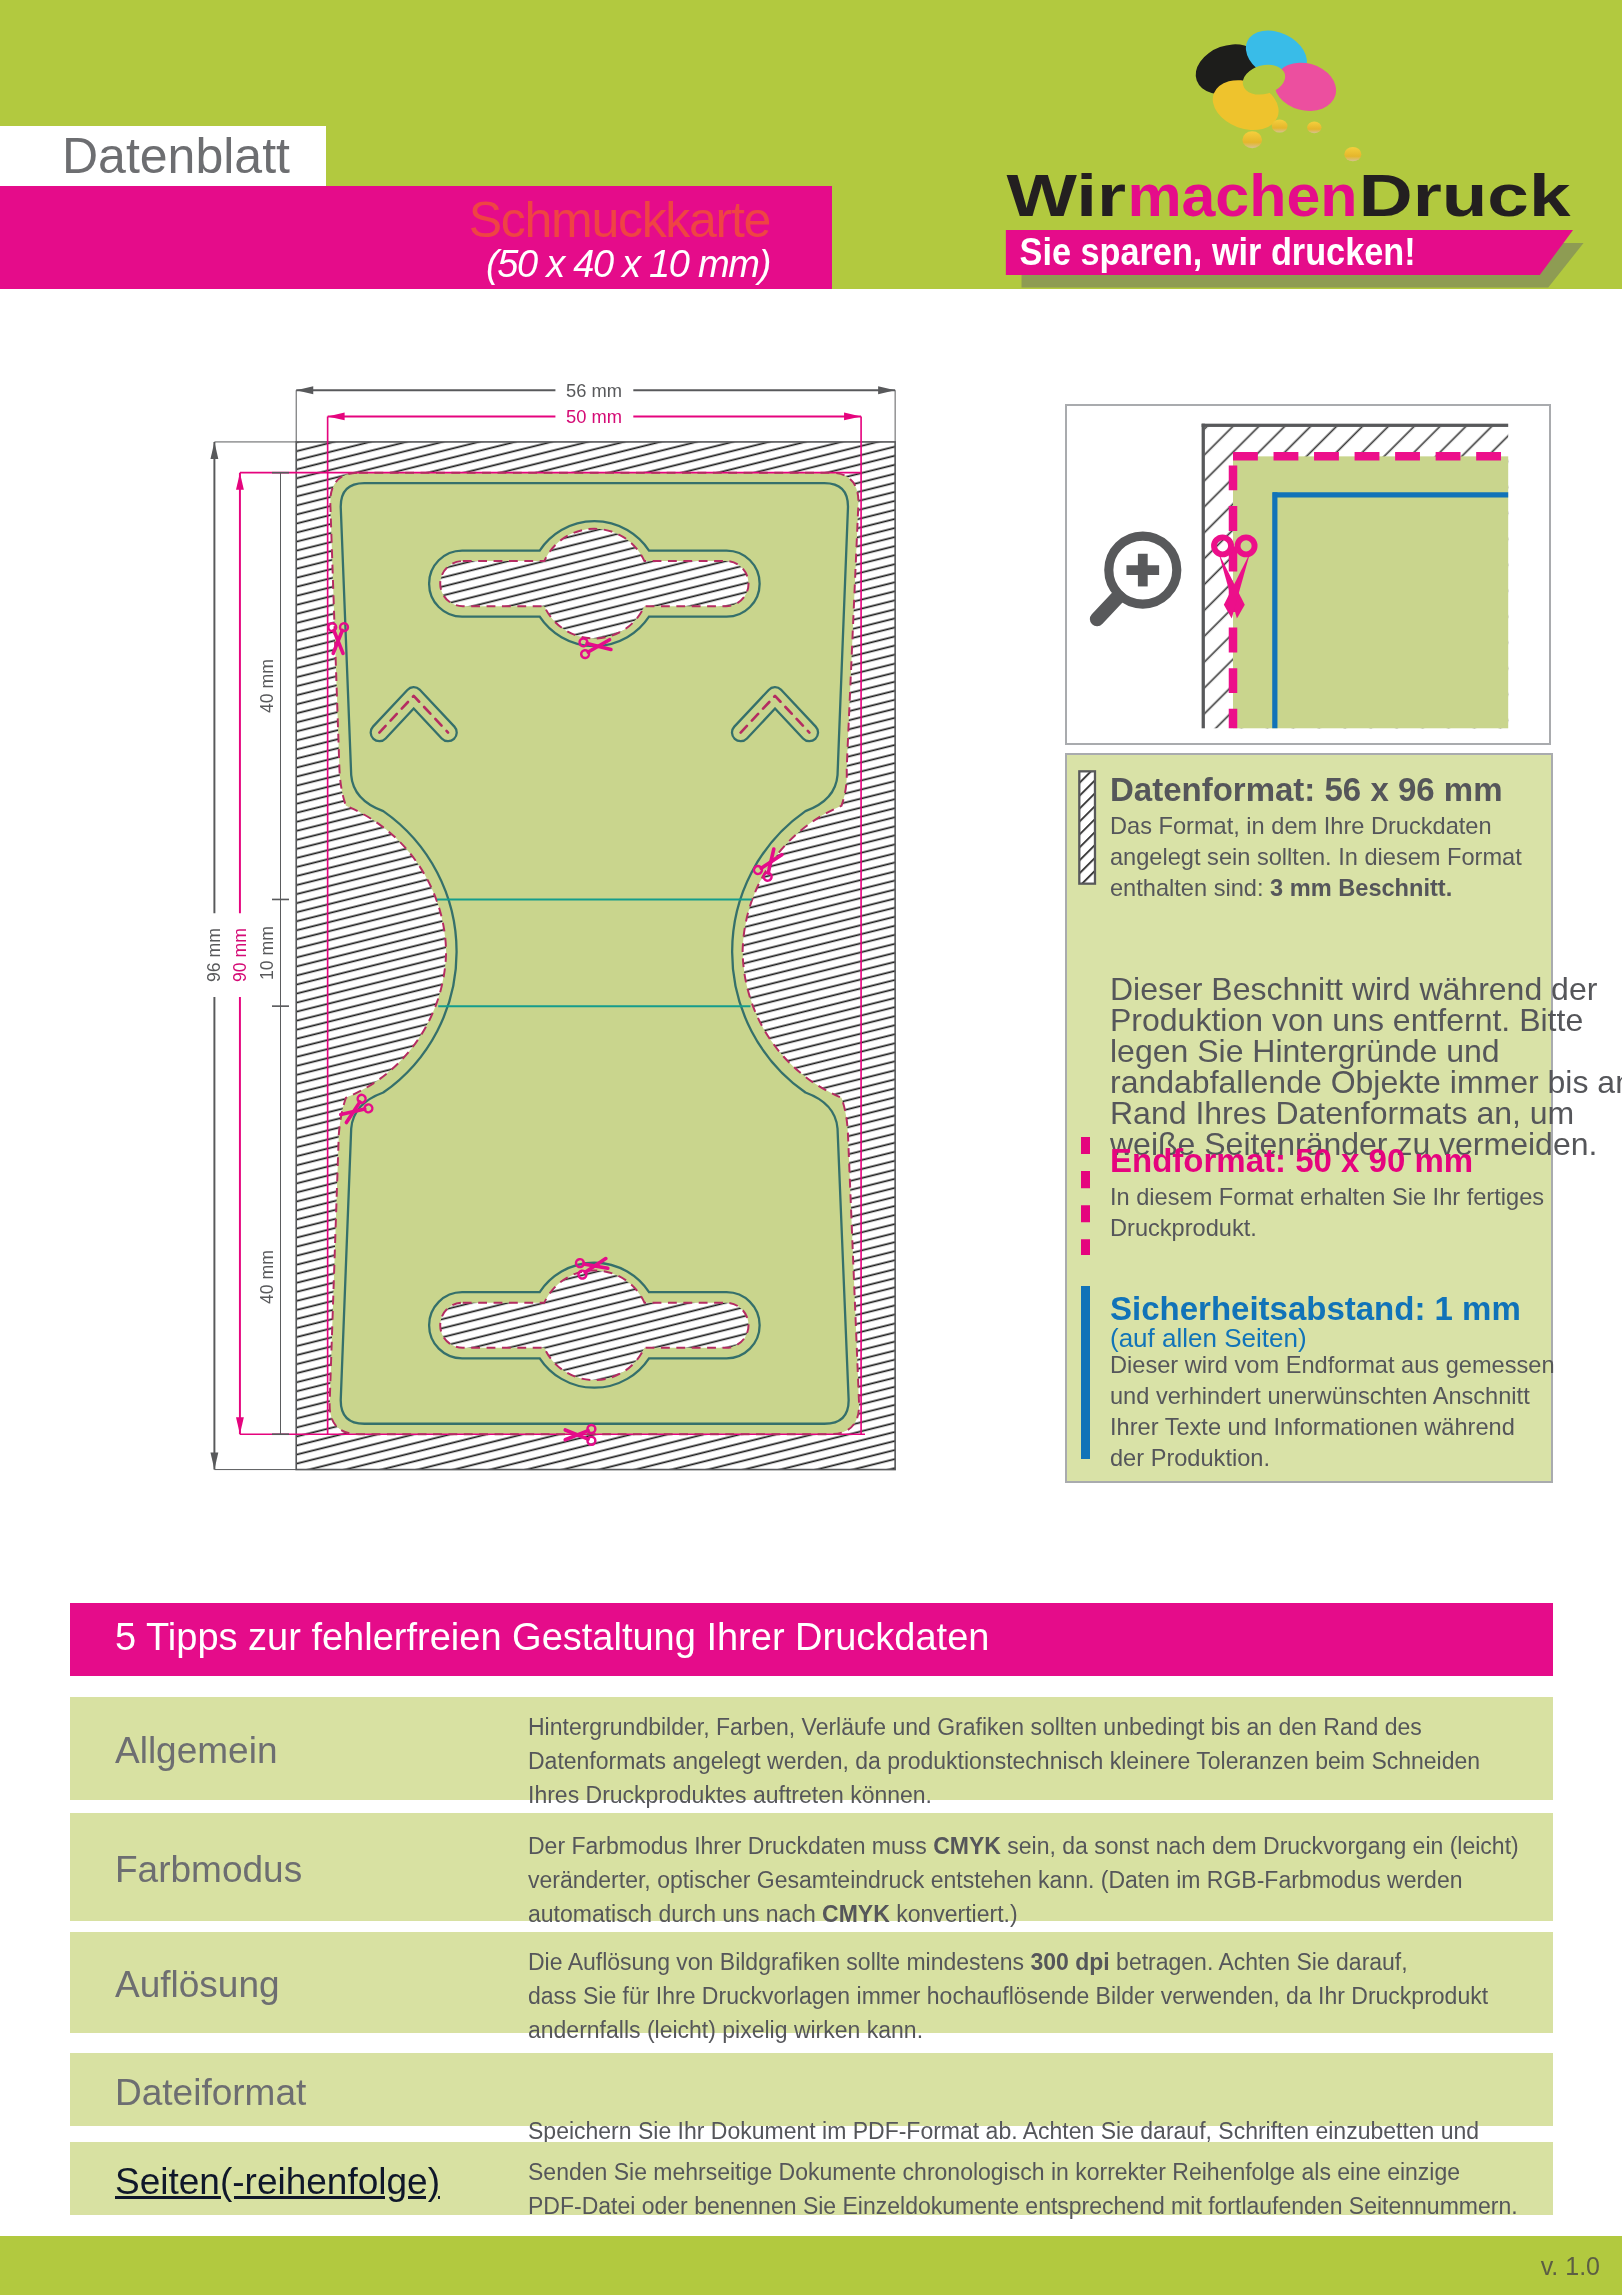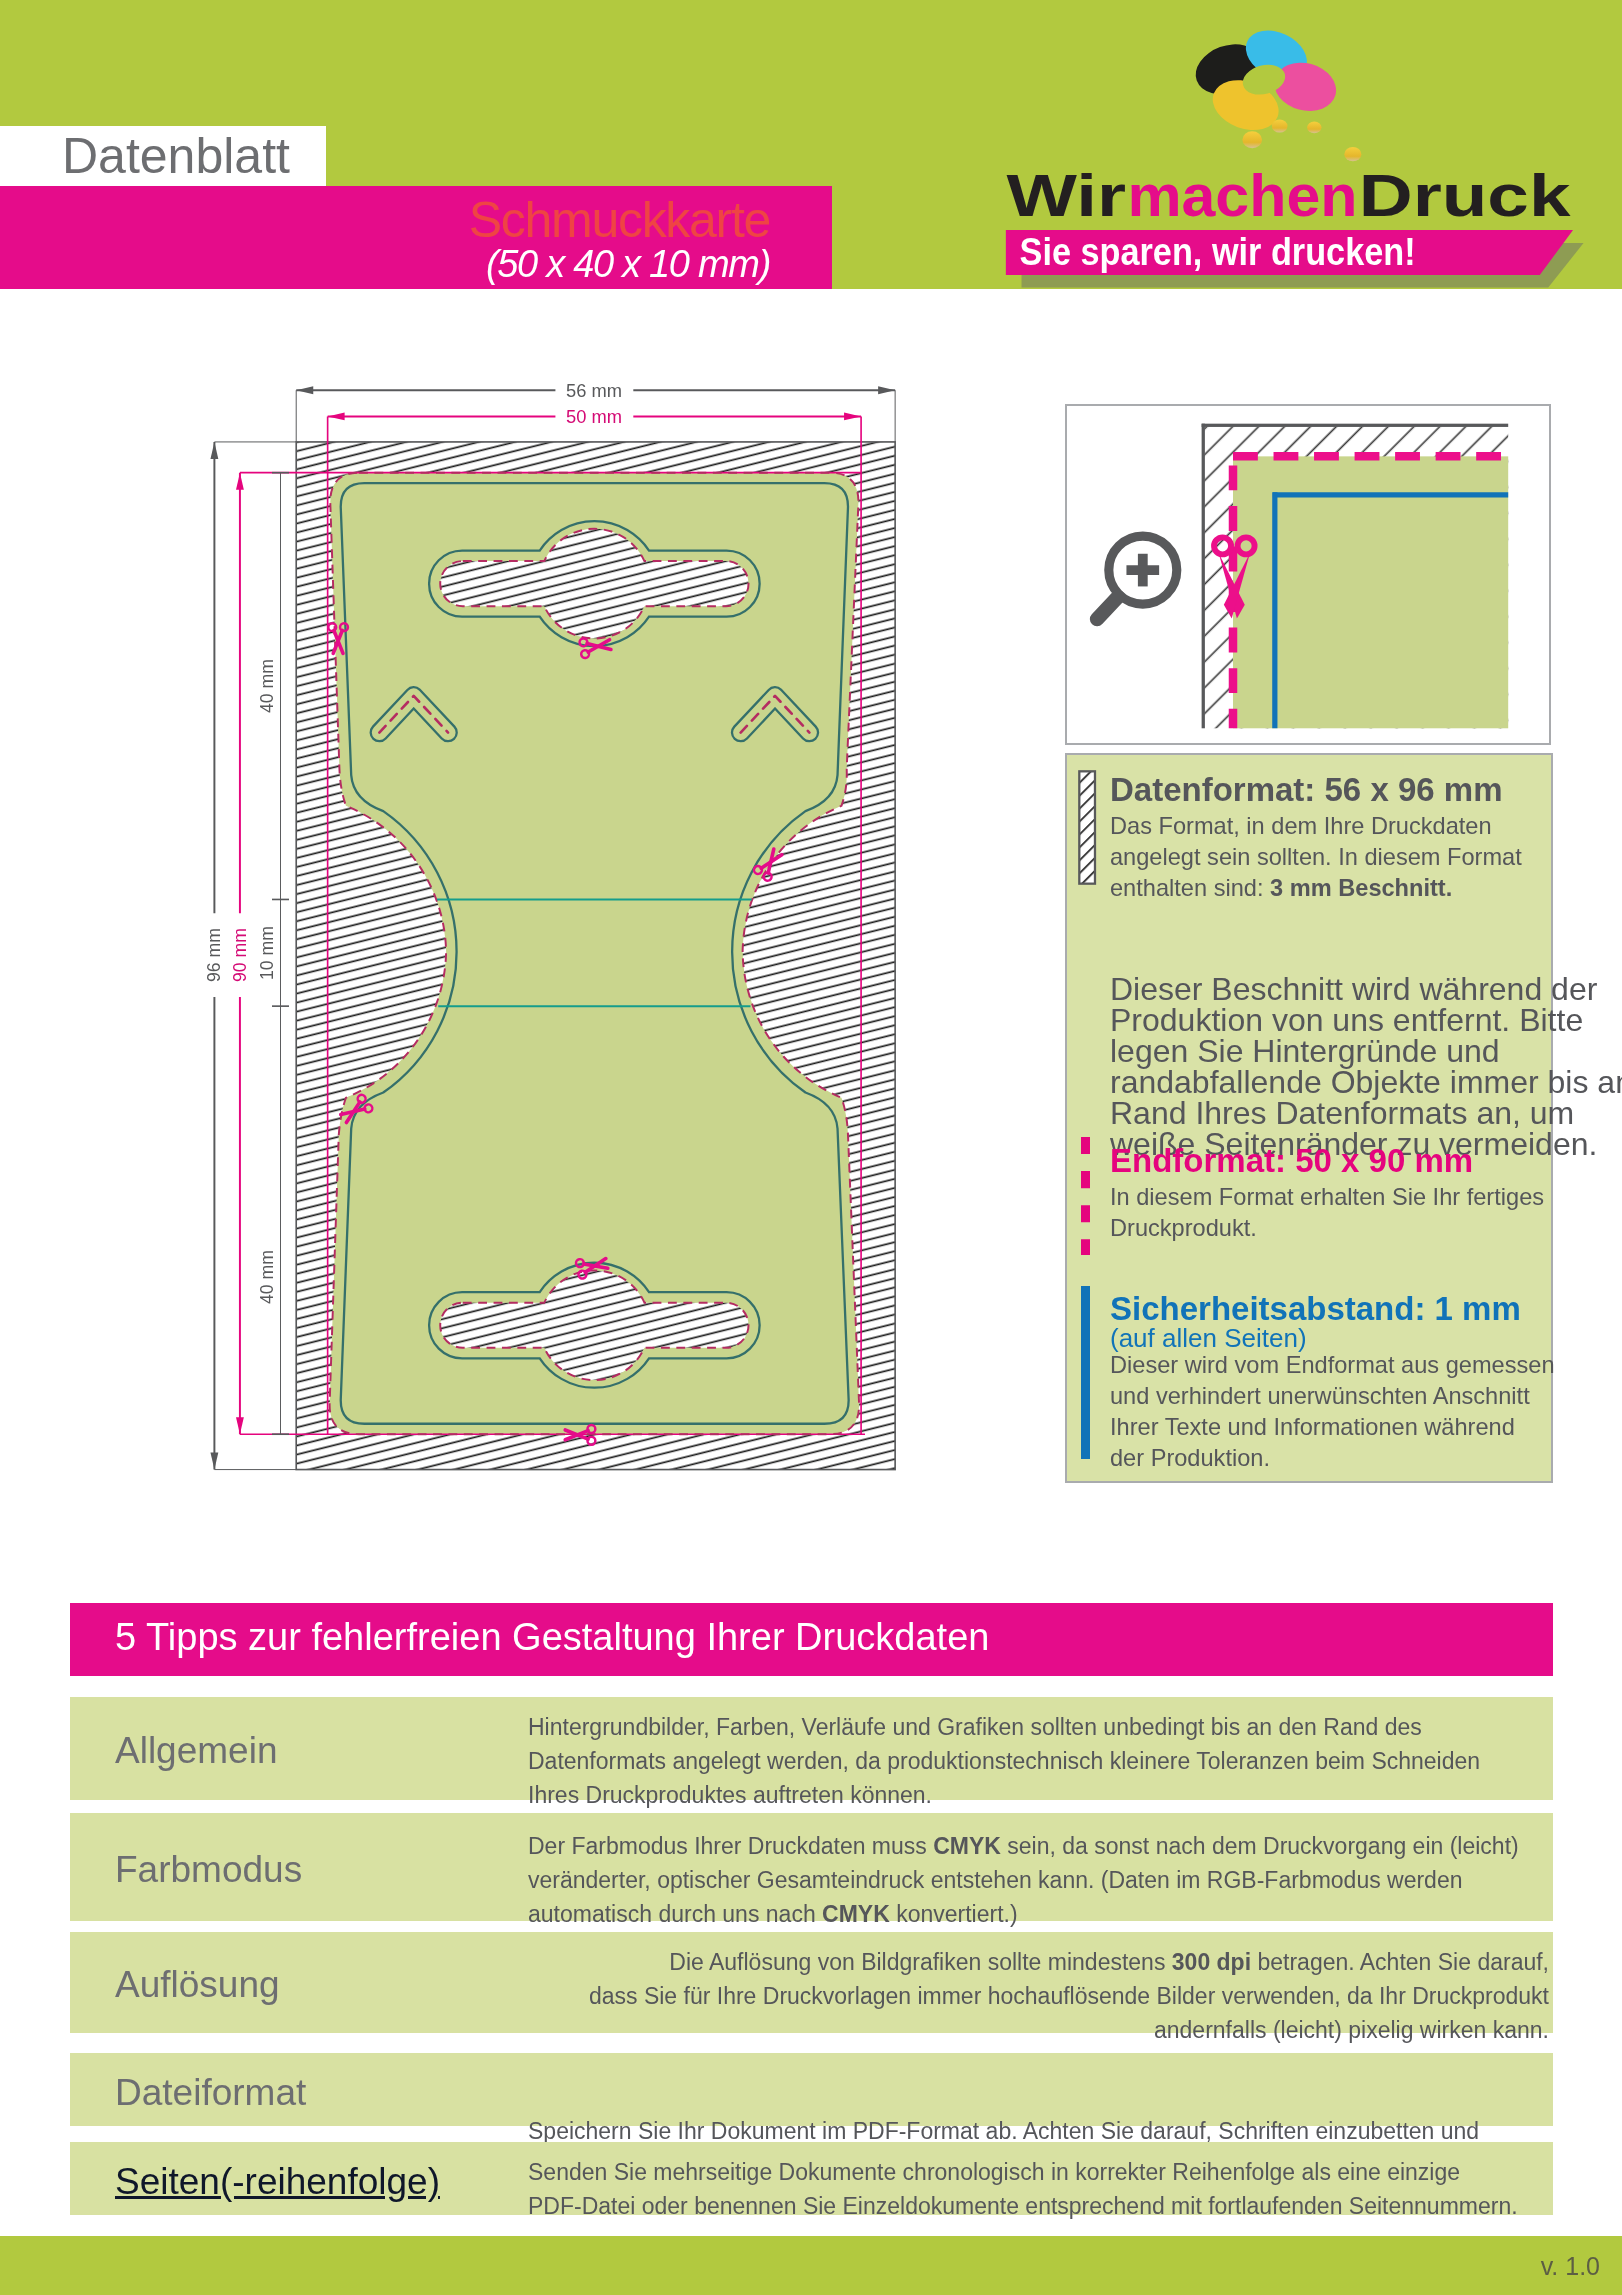--- a/index.html
+++ b/index.html
@@ -296,21 +296,21 @@
 <div class="abs" style="left:70px;top:1813px;width:1483px;height:108px;background:#d8e1a2;"></div>
 
 <div class="abs" style="left:115px;top:1849px;color:#6d6e71;font-size:37px;">Farbmodus</div>
 
 <div class="abs" style="left:528px;top:1829px;width:1021px;color:#55565a;font-size:23px;line-height:34px;white-space:nowrap;">Der Farbmodus Ihrer Druckdaten muss <b>CMYK</b> sein, da sonst nach dem Druckvorgang ein (leicht)<br>veränderter, optischer Gesamteindruck entstehen kann. (Daten im RGB-Farbmodus werden<br>automatisch durch uns nach <b>CMYK</b> konvertiert.)</div>
 
 <div class="abs" style="left:70px;top:1932px;width:1483px;height:101px;background:#d8e1a2;"></div>
 
 <div class="abs" style="left:115px;top:1964px;color:#6d6e71;font-size:37px;">Auflösung</div>
 
-<div class="abs" style="left:528px;top:1945px;width:1021px;color:#55565a;font-size:23px;line-height:34px;white-space:nowrap;text-align:right;">Die Auflösung von Bildgrafiken sollte mindestens <b>300 dpi</b> betragen. Achten Sie darauf,<br>dass Sie für Ihre Druckvorlagen immer hochauflösende Bilder verwenden, da Ihr Druckprodukt<br>andernfalls (leicht) pixelig wirken kann.</div>
+<div class="abs" style="left:528px;top:1945px;width:1021px;color:#55565a;font-size:23px;line-height:34px;white-space:nowrap;">Die Auflösung von Bildgrafiken sollte mindestens <b>300 dpi</b> betragen. Achten Sie darauf,<br>dass Sie für Ihre Druckvorlagen immer hochauflösende Bilder verwenden, da Ihr Druckprodukt<br>andernfalls (leicht) pixelig wirken kann.</div>
 
 <div class="abs" style="left:70px;top:2053px;width:1483px;height:73px;background:#d8e1a2;"></div>
 
 <div class="abs" style="left:115px;top:2072px;color:#6d6e71;font-size:37px;">Dateiformat</div>
 
 <div class="abs" style="left:528px;top:2066px;width:1021px;color:#55565a;font-size:23px;line-height:34px;white-space:nowrap;margin-top:48px;">Speichern Sie Ihr Dokument im PDF-Format ab. Achten Sie darauf, Schriften einzubetten und<br>(soweit als möglich) Transparenzen zu reduzieren.</div>
 
 <div class="abs" style="left:70px;top:2142px;width:1483px;height:73px;background:#d8e1a2;"></div>
 
 <div class="abs" style="left:115px;top:2161px;color:#0f172a;font-size:37px;text-decoration:underline;">Seiten(-reihenfolge)</div>

